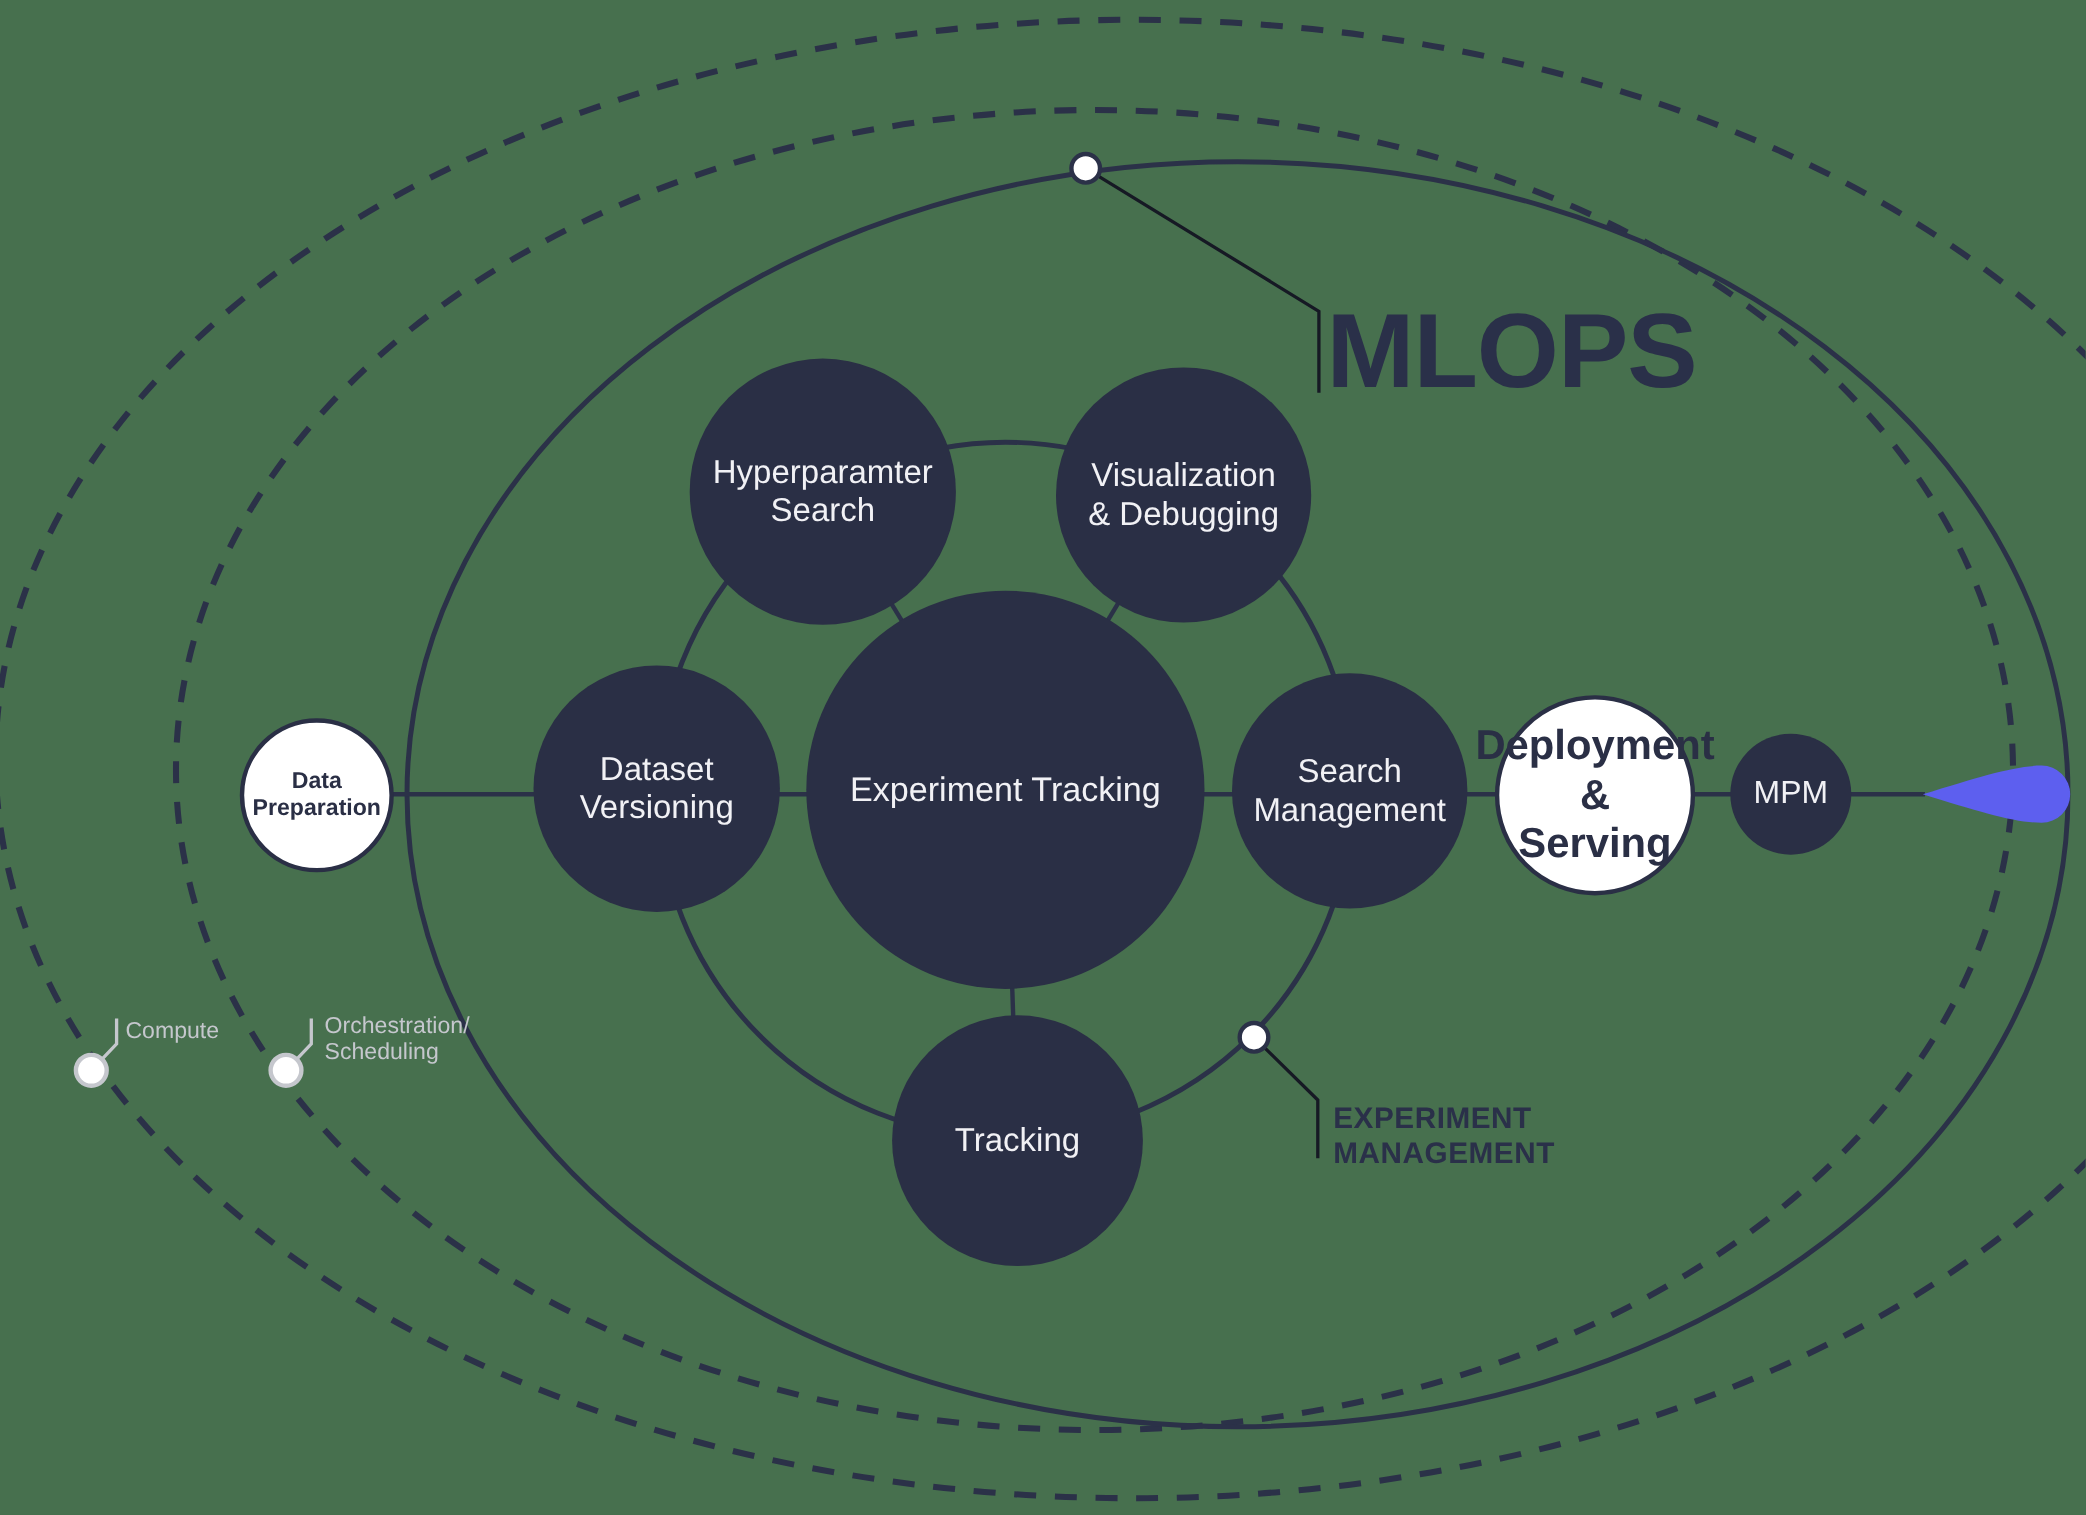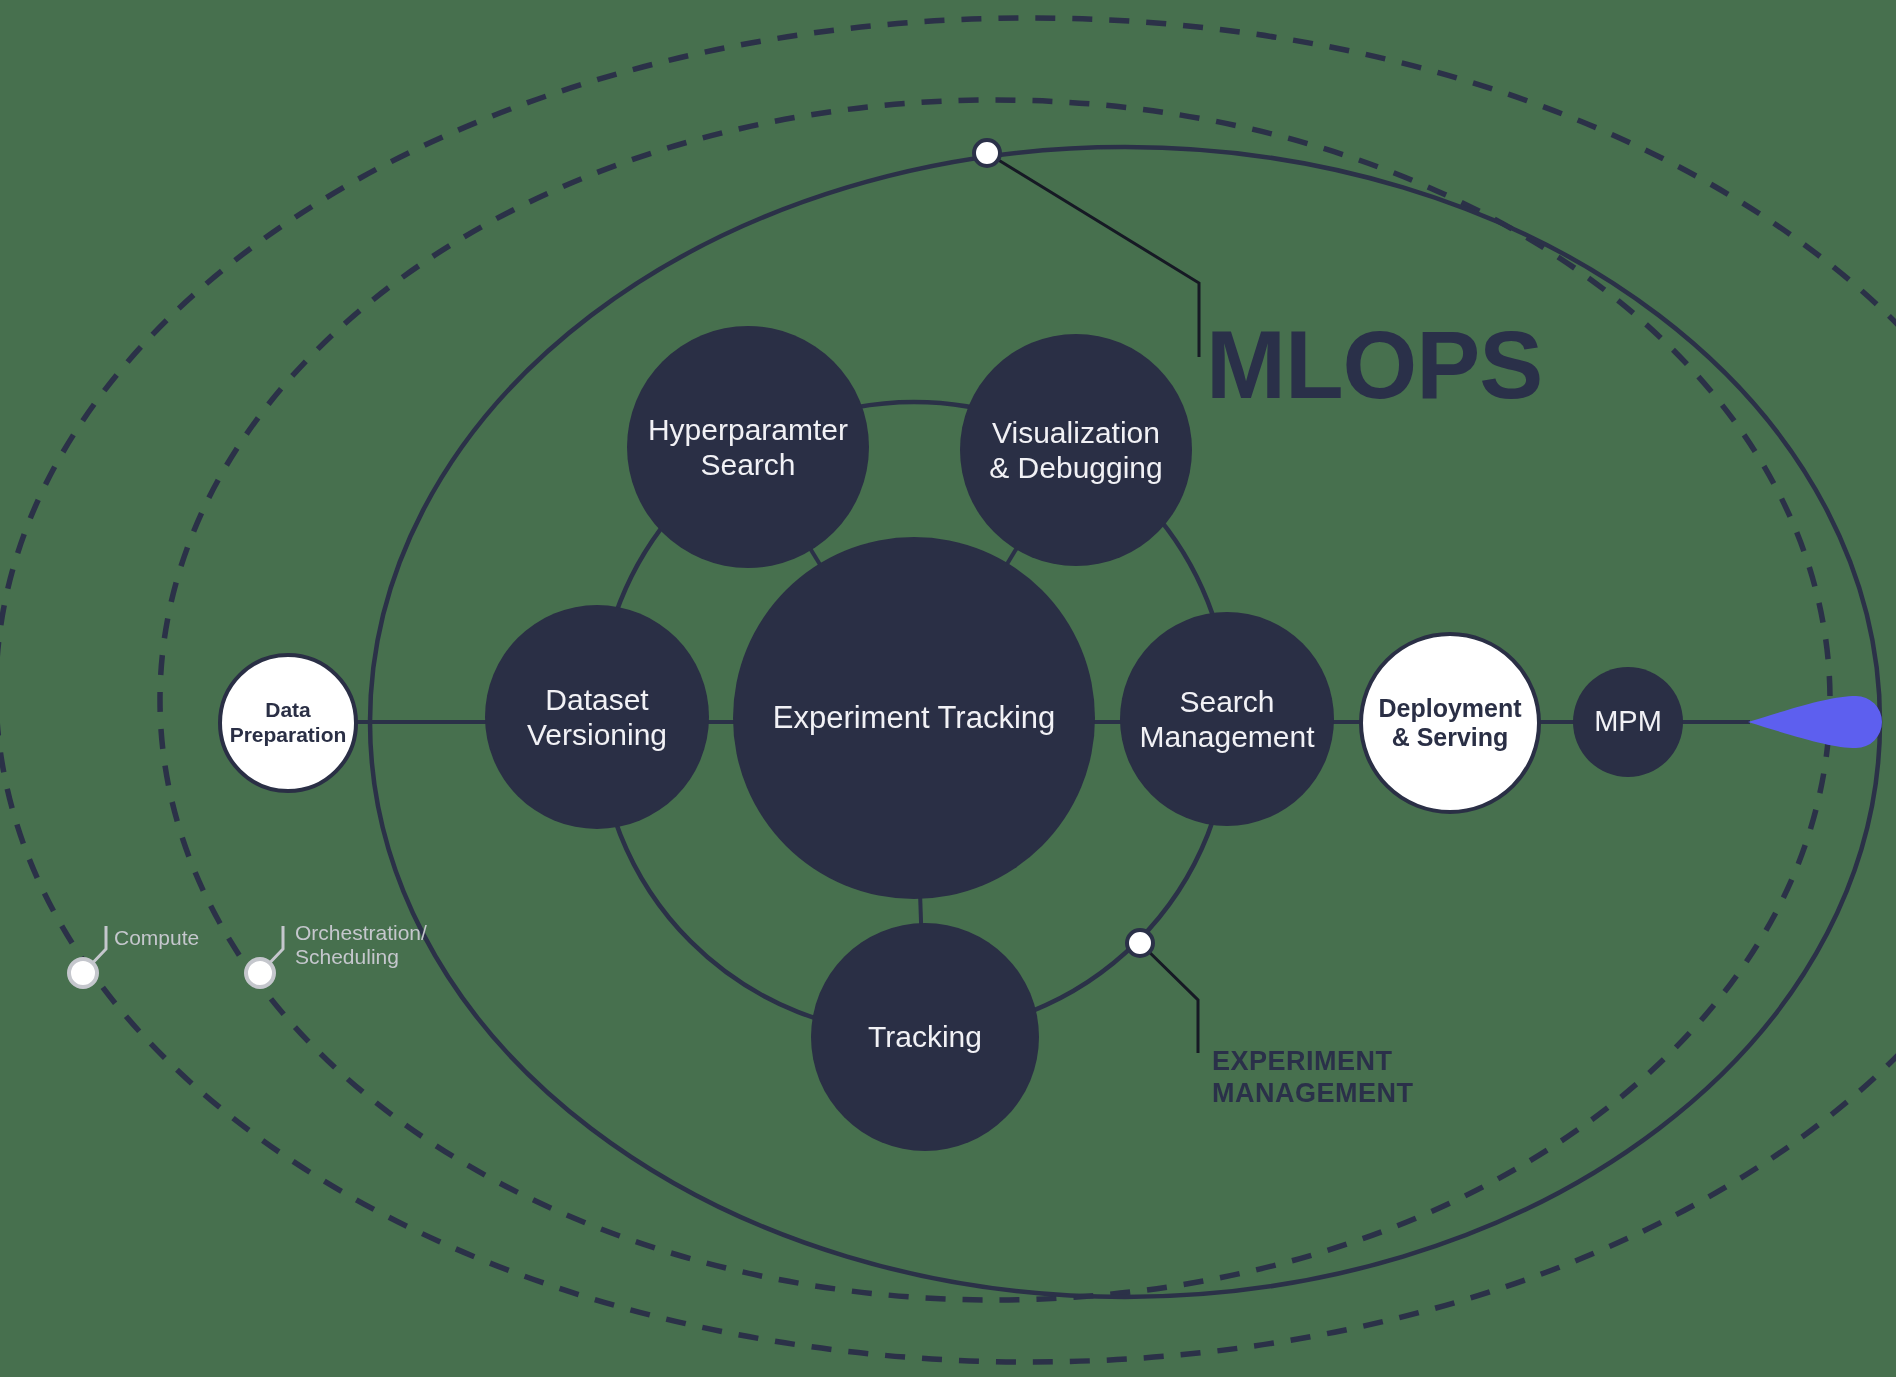--- a/index.html
+++ b/index.html
@@ -33,21 +33,21 @@
     top:calc((var(--y) - var(--r)) * 1px);
     width:calc(var(--r) * 2px);height:calc(var(--r) * 2px);
     display:flex;flex-direction:column;align-items:center;justify-content:center;
     text-align:center;line-height:1.17;
   }
   .node.dark{background:var(--node_dark);color:var(--text_light);font-weight:400;}
   .node.light{background:var(--node_light);color:var(--node_dark);
     border:4px solid var(--node_dark);font-weight:600;}
 
   
-  .floating-label{position:absolute;color:var(--text_dark);font-weight:700;margin-top:45px;}
+  .floating-label{position:absolute;color:var(--text_dark);font-weight:700;}
   .mlops-label{font-size:96px;line-height:1;letter-spacing:-1px;}
   .em-label{font-size:27px;line-height:1.18;letter-spacing:.5px;}
   .muted-label{position:absolute;color:var(--muted_label);font-weight:400;
     font-size:21px;line-height:1.15;}
 </style>
 </head>
 <body>
 
 <div class="stage">
 
@@ -103,21 +103,21 @@
 
   <div class="node dark" style="--x:1227;--y:719;--r:107;font-size:30px">
     <span>Search</span>
     <span>Management</span>
   </div>
 
   <div class="node dark" style="--x:925;--y:1037;--r:114;font-size:30px">
     <span>Tracking</span>
   </div>
 
-  <div class="node light" style="--x:1450;--y:723;--r:91;font-size:25px">
+  <div class="node light" style="--x:1450;--y:723;--r:91;font-size:38px">
     <span>Deployment</span>
     <span>&amp; Serving</span>
   </div>
 
   <div class="node dark" style="--x:1628;--y:722;--r:55;font-size:29px">
     <span>MPM</span>
   </div>
 
   <div class="floating-label mlops-label" style="left:1206px;top:272px">MLOPS</div>
 

